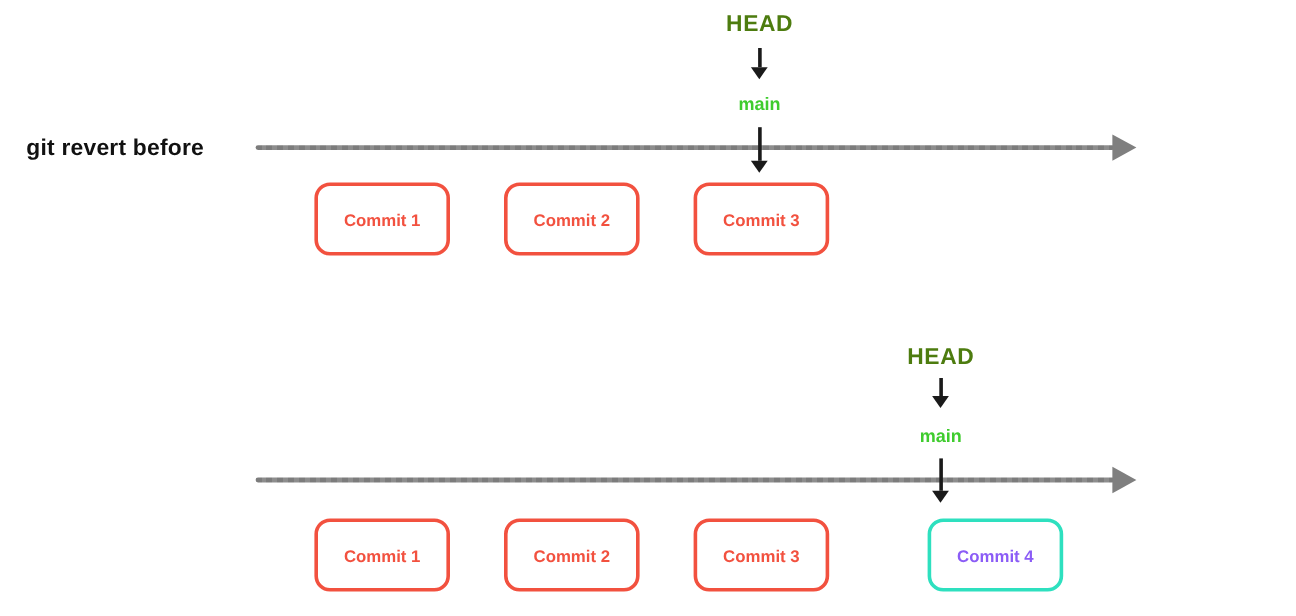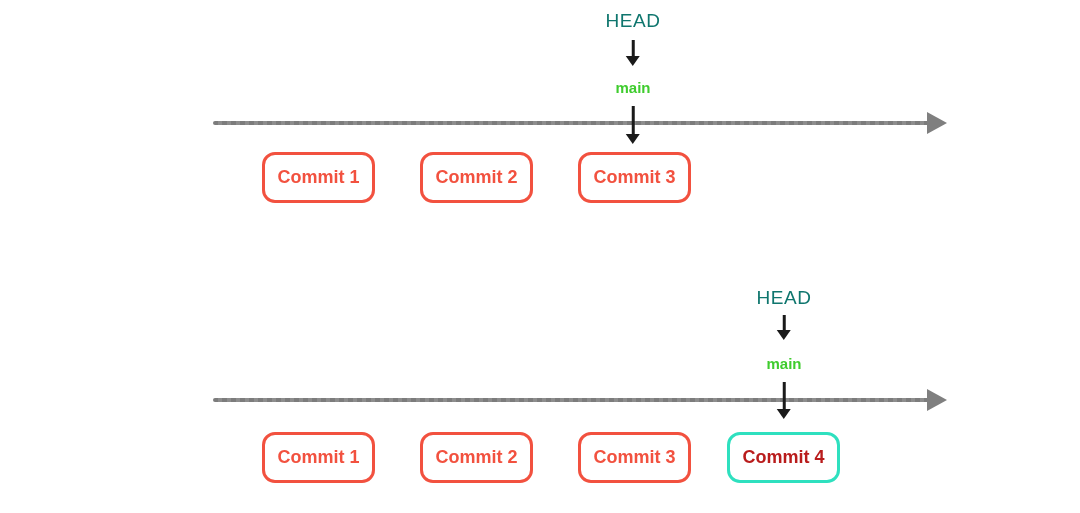--- a/index.html
+++ b/index.html
@@ -38,22 +38,22 @@
     height: 0;
     border-top: 11px solid transparent;
     border-bottom: 11px solid transparent;
     border-left: 20px solid #7f7f7f;
   }
   
   .head-label {
     position: absolute;
     transform: translateX(-50%);
     font-size: 19px;
-    font-weight: normal;
-    color: #0f766e;
+    font-weight: bold;
+    color: #4d7c0f;
     letter-spacing: 0.5px;
     white-space: nowrap;
   }
   .branch-label {
     position: absolute;
     transform: translateX(-50%);
     font-size: 15px;
     font-weight: bold;
     color: #3FCC2E;
     white-space: nowrap;
@@ -74,44 +74,46 @@
     width: 0;
     height: 0;
     border-left: 7px solid transparent;
     border-right: 7px solid transparent;
     border-top: 10px solid #1a1a1a;
   }
   
   .commit {
     position: absolute;
     width: 113px;
-    height: 51px;
+    height: 61px;
     border-radius: 13px;
     box-sizing: border-box;
     display: flex;
     align-items: center;
     justify-content: center;
-    font-size: 18px;
+    font-size: 14px;
     font-weight: bold;
     background: #ffffff;
   }
   .commit.red {
     border: 3px solid #F2513F;
     color: #F2513F;
   }
   .commit.teal {
     border: 3px solid #2EE0BF;
-    color: #b91c1c;
+    color: #8b5cf6;
+    margin-left: 46px;
   }
 </style>
 </head>
 <body>
 
 <div class="canvas">
 
+  <div class="row-label" style="left:10px; top:113px;">git revert before</div>
 
   <div class="timeline-line" style="left:213px; top:121px; width:716px;"></div>
   <div class="timeline-head" style="left:927px; top:112px;"></div>
 
   <div class="head-label" style="left:633px; top:10px;">HEAD</div>
   <div class="varrow" style="left:633px; top:40px; height:16px;"></div>
   <div class="branch-label" style="left:633px; top:79px;">main</div>
   <div class="varrow" style="left:633px; top:106px; height:28px;"></div>
 
   <div class="commit red" style="left:262px; top:152px;">

